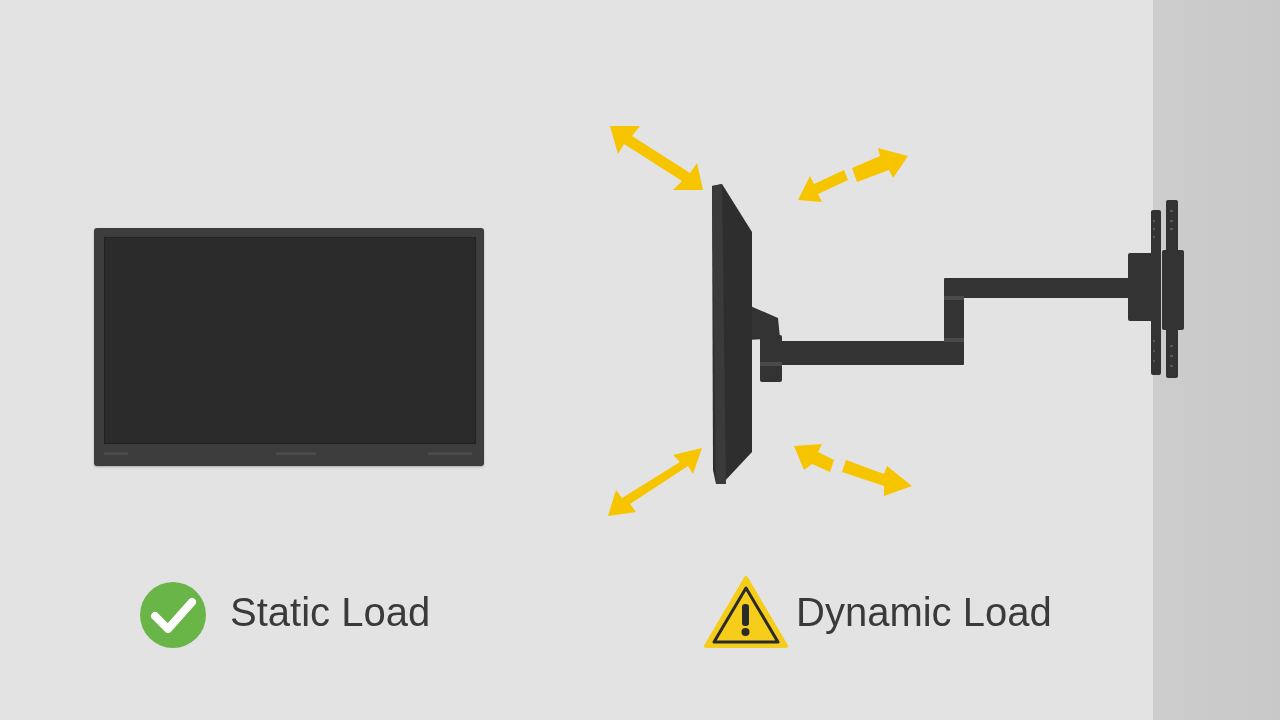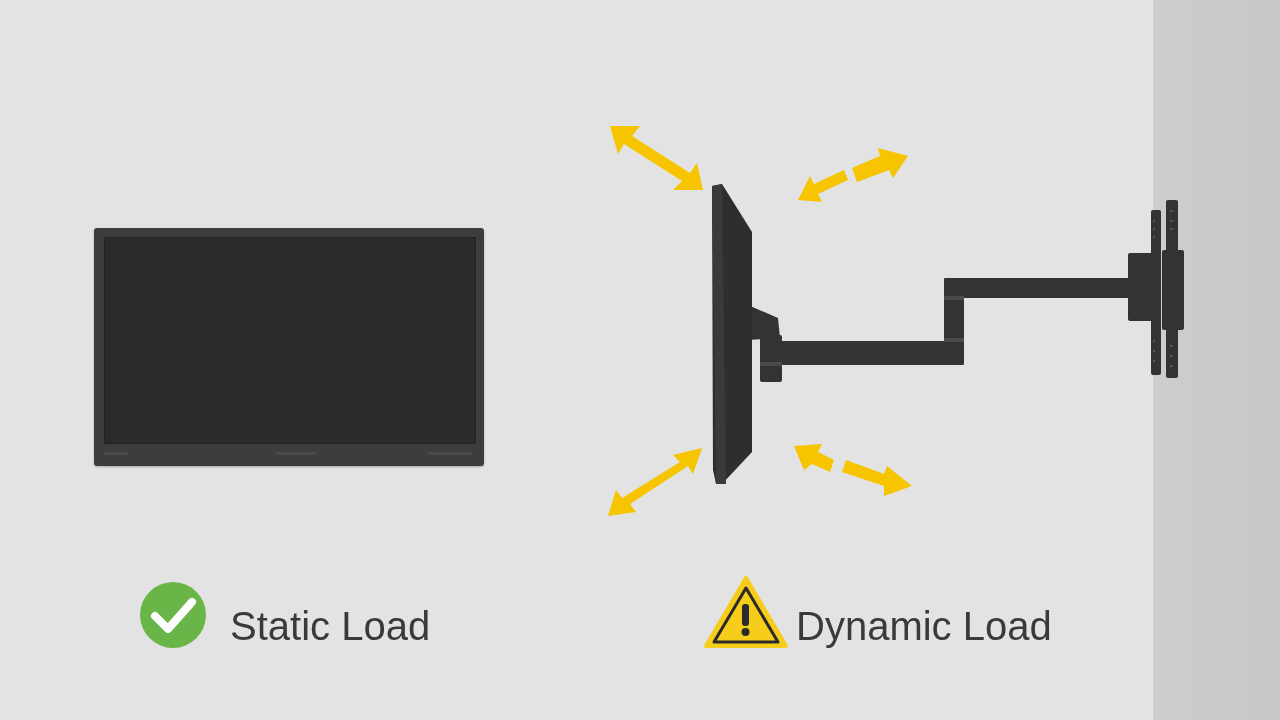--- a/index.html
+++ b/index.html
@@ -83,14 +83,14 @@
   </g>
 
   <g>
     <path d="M746 578 L786 646 L706 646 Z" fill="#f5cd1a" stroke="#f5cd1a" stroke-width="4" stroke-linejoin="round"></path>
     <path d="M746 588 L778 642 L714 642 Z" fill="none" stroke="#2a2a2a" stroke-width="3" stroke-linejoin="round"></path>
     <rect x="742" y="604" width="7" height="22" rx="3" fill="#2a2a2a"></rect>
     <circle cx="745.5" cy="632" r="4" fill="#2a2a2a"></circle>
   </g>
 </svg>
 
-<div class="label" style="left:230px;top:604px;">Static Load</div>
-<div class="label" style="left:796px;top:604px;">Dynamic Load</div>
+<div class="label" style="left:230px;top:590px;">Static Load</div>
+<div class="label" style="left:796px;top:590px;">Dynamic Load</div>
 
 </body></html>

